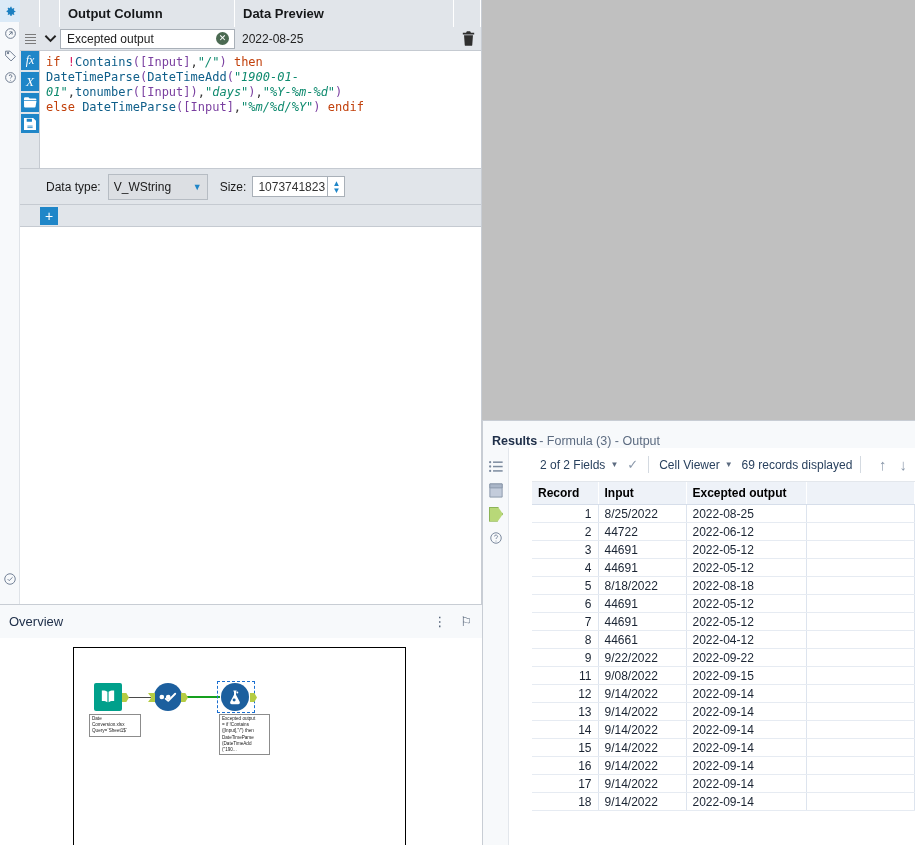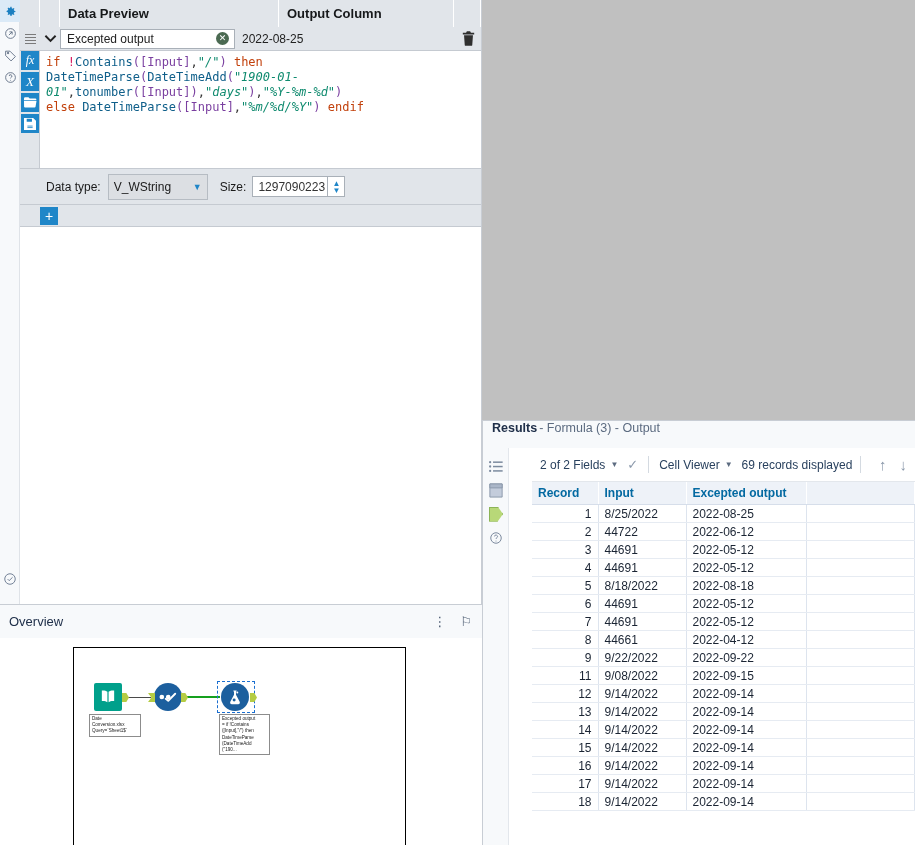--- a/index.html
+++ b/index.html
@@ -208,21 +208,21 @@
   }
 
   
   .results {
     position: absolute; left: 482px; top: 420px;
     width: 433px; height: 425px;
     background: #ffffff;
     border-top: 1px solid #c8cdd4; border-left: 1px solid #c8cdd4;
   }
   .results-title {
-    height: 27px; display: flex; align-items: flex-start;
+    height: 27px; display: flex; align-items: flex-end;
     padding-left: 9px;
     background: #f7f9fb;
     font-size: 12.5px; color: #5c6b80;
   }
   .results-title b { color: #20304a; font-weight: bold; margin-right: 2px; }
   .results-body { display: flex; height: 398px; gap: 23px; }
   .res-rail {
     width: 26px; background: #f7f9fb;
     border-right: 1px solid #e3e7ec;
     padding-top: 6px;
@@ -249,21 +249,21 @@
   }
   .tb-item { display: flex; align-items: center; cursor: pointer; }
   .tb-caret { font-size: 8px; margin-left: 5px; color: #5c6b80; }
   .tb-check { color: #8b99ab; margin-left: 9px; font-size: 13px; }
   .tb-sep { width: 1px; height: 17px; background: #d4dae1; margin: 0 10px; }
   .tb-arrows { margin-left: auto; display: flex; gap: 13px; color: #8b99ab; font-size: 15px; }
   .tb-records { margin-left: 9px; }
 
   table.grid { border-collapse: collapse; width: 100%; table-layout: fixed; }
   table.grid th {
-    background: #eef2f8; color: #0369a1;
+    background: #eef2f8; color: #000000;
     font-size: 12px; font-weight: bold;
     text-align: left; padding: 4px 6px;
     border-right: 1px solid #ffffff;
     border-bottom: 1px solid #d6deea;
     height: 22px;
   }
   table.grid td {
     font-size: 12px; color: #1a2433;
     padding: 1px 6px; height: 18px;
     border-bottom: 1px solid #e6ebf2;
@@ -345,22 +345,22 @@
         <path d="M8 12.2l2.6 2.6L16.4 9"></path>
       </svg>
     </div>
   </div>
 
   <div class="config-panel">
 
     <div class="grid-header">
       <div class="gh-spacer"></div>
       <div class="gh-spacer2"></div>
+      <div class="gh-cell gh-outcol">Output Column</div>
       <div class="gh-cell gh-preview">Data Preview</div>
-      <div class="gh-cell gh-outcol">Output Column</div>
       <div class="gh-cell gh-end"></div>
     </div>
 
     <div class="field-row">
       <div class="drag-handle">
         <div class="bars">
             <i></i>
             <i></i>
             <i></i>
             <i></i>
@@ -412,21 +412,21 @@
     </div>
 
     <div class="datatype-row">
       <span class="dt-label">Data type:</span>
       <div class="dt-select">
         <span>V_WString</span>
         <span class="dt-caret">▼</span>
       </div>
       <span class="sz-label">Size:</span>
       <div class="sz-input">
-        <span>1297090223</span>
+        <span>1073741823</span>
       </div>
       <div class="spinner">
         <span>▲</span>
         <span>▼</span>
       </div>
     </div>
 
     <div class="add-row">
       <div class="sp"></div>
       <div class="add-btn">+</div>

